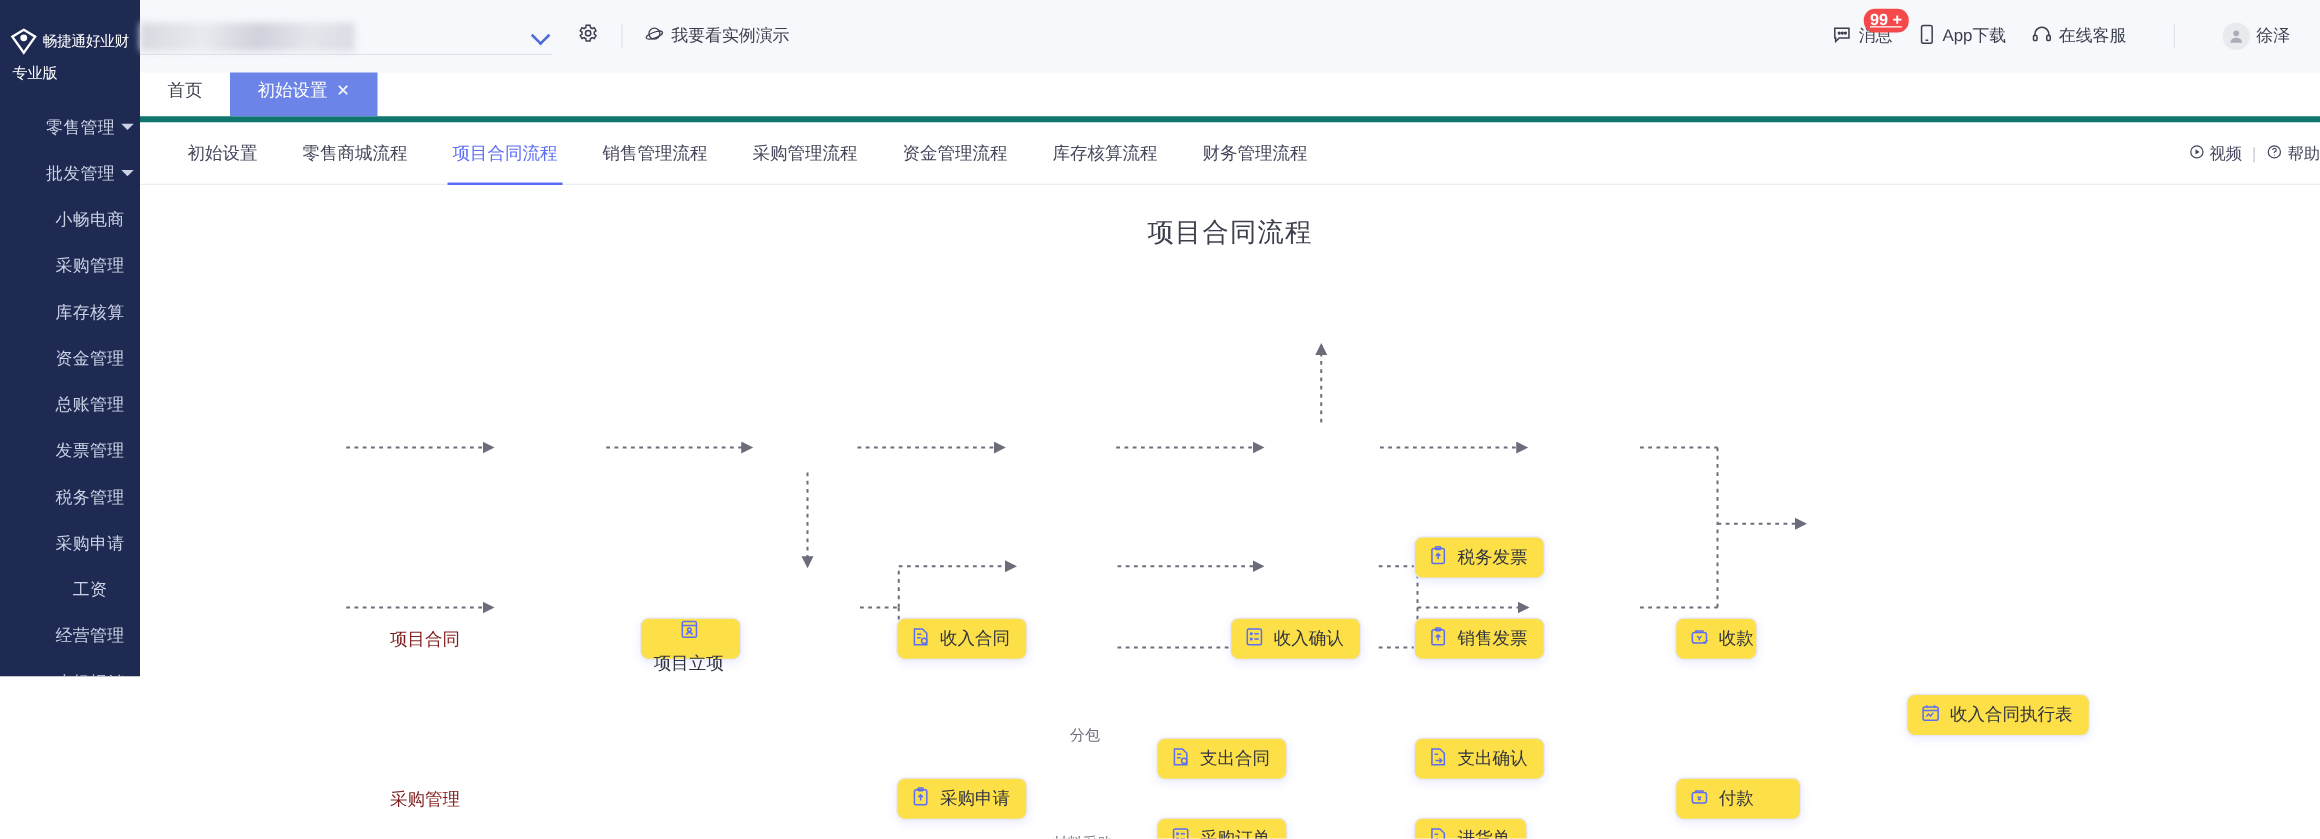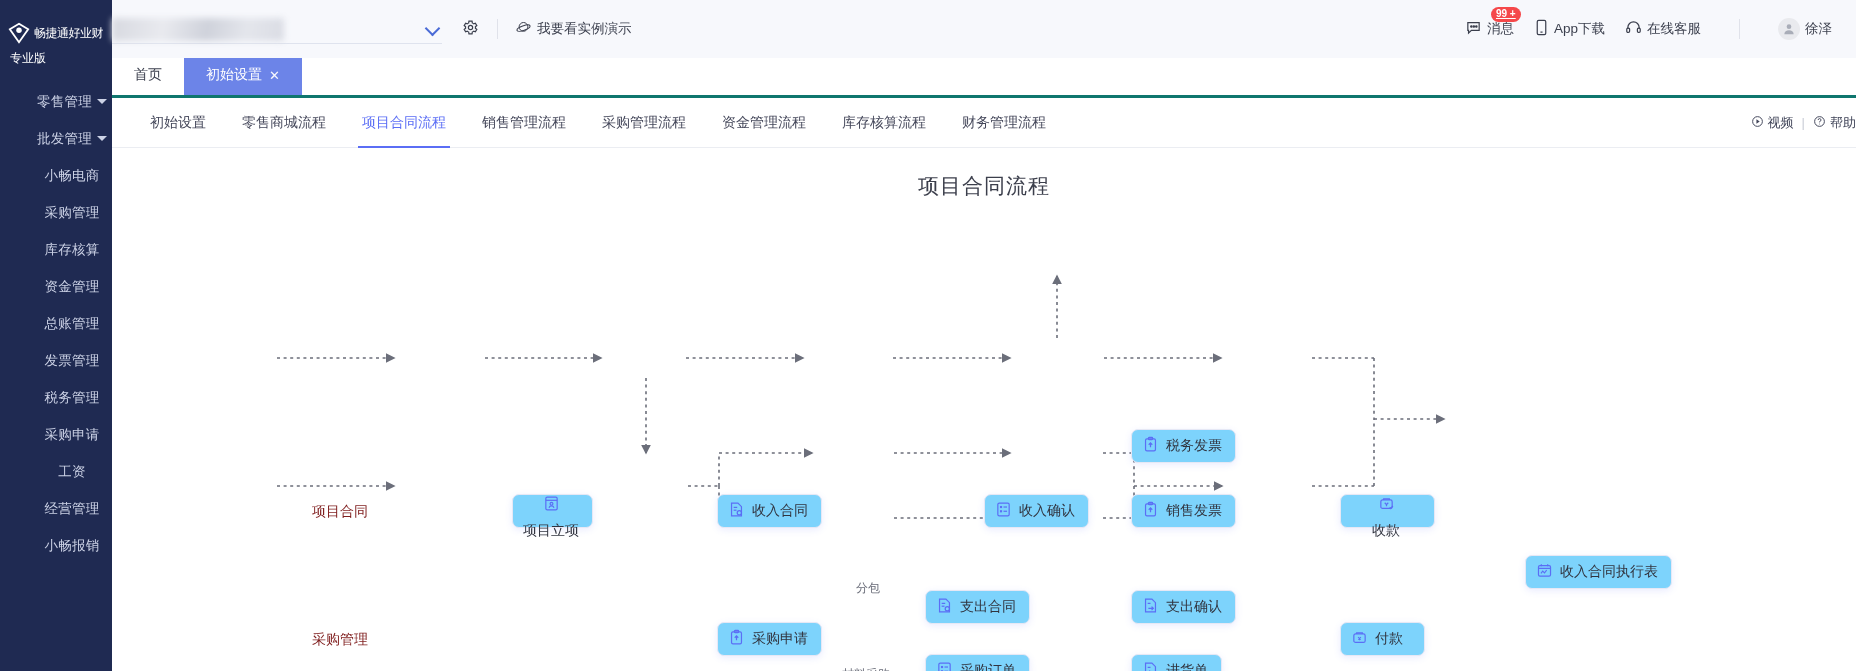--- a/index.html
+++ b/index.html
@@ -5,21 +5,21 @@
   * { box-sizing: border-box; margin: 0; padding: 0; }
   html, body {
     width: 1856px; height: 671px;
     font-family: "Liberation Sans", "DejaVu Sans", sans-serif;
     background: #ffffff; overflow: hidden;
   }
   .app { position: relative; width: 1856px; height: 671px; display: flex; }
 
   
   .sidebar {
-    width: 112px; height: 671px; background: #1f2a52;
+    width: 112px; height: 541px; background: #1f2a52;
     flex: 0 0 112px; position: relative; overflow: hidden;
   }
   .brand { padding: 22px 0 4px 0; text-align: center; position: relative; }
   .brand-row { display: flex; align-items: center; gap: 4px; padding-left: 8px; }
   .brand-logo { width: 22px; height: 22px; flex: 0 0 22px; }
   .brand-name {
     color: #ffffff; font-size: 12px; letter-spacing: -0.5px;
     white-space: nowrap; overflow: hidden; line-height: 1;
   }
   .brand-sub {
@@ -70,32 +70,32 @@
     display:flex; align-items:center; gap:6px; font-size:13.5px; color:#3b3f4d;
     cursor:pointer;
   }
   .hdr-right {
     margin-left:auto; display:flex; align-items:center; gap:20px;
     font-size:13.5px; color:#3b3f4d; padding-right:6px;
   }
   .hdr-item { display:flex; align-items:center; gap:5px; cursor:pointer; position:relative; }
   .badge {
     position:absolute; left:26px; top:-12px; background:#f5484a; color:#fff;
-    font-size:10px; border-radius:9px; padding:1px 5px 2px 5px; line-height:1.2;
+    font-size:13px; border-radius:9px; padding:1px 5px 2px 5px; line-height:1.2;
     white-space:nowrap; font-weight:bold;text-decoration:underline;
   }
   .avatar {
     width:22px; height:22px; border-radius:50%; background:#e9eaee;
     display:flex; align-items:center; justify-content:center;
   }
 
   
   .tabstrip {
     height: 40px; background: #ffffff; display:flex; align-items:flex-end;
-    flex: 0 0 40px; border-bottom:3px solid #0f766e;
+    flex: 0 0 40px; border-bottom:5px solid #0f766e;
   }
   .tabstrip-inner { display:flex; align-items:stretch; height:40px; }
   .wtab {
     display:flex; align-items:center; justify-content:center; gap:7px;
     padding: 0 22px; font-size:14px; color:#3b3f4d; cursor:pointer; height:40px;
   }
   .wtab.active { background:#6c84e8; color:#ffffff; }
   .wtab .x { font-size:13px; opacity:.95; }
 
   
@@ -121,21 +121,21 @@
   .mini-sep { color:#c9ccd6; margin: 0 2px; }
 
   
   .canvas { flex:1; background:#fff; position:relative; overflow:hidden; }
   .diagram-title {
     position:absolute; left:0; right:0; top:24px; text-align:center;
     font-size:21px; color:#3c3f4c; letter-spacing:1px;
   }
 
   .node {
-    position:absolute; height:34px; background:#7dd3fc;
+    position:absolute; height:34px; background:#fde047;
     border:1px solid #e6e8f5; border-radius:7px;
     box-shadow: 0 2px 7px rgba(91,110,245,0.13);
     display:flex; align-items:center; gap:7px; padding: 0 13px 0 10px;
     font-size:14px; color:#31343f; white-space:nowrap; cursor:pointer;
   }
   .node svg { flex: 0 0 17px; }
   .lane-label {
     position:absolute; font-size:14px; color:#7f1d1d; white-space:nowrap;
   }
   .edge-label {
@@ -449,21 +449,21 @@
         <span>
           <svg width="17" height="17" viewBox="0 0 24 24" fill="none" stroke="#5b6ef5" stroke-width="1.7">
             <rect x="5" y="4" width="14" height="17" rx="2"></rect>
             <rect x="9" y="2" width="6" height="3" rx="1"></rect>
             <path d="M12 16v-6M9.5 12.3L12 9.8l2.5 2.5"></path>
           </svg>
         </span>
         <span>销售发票</span>
       </div>
 
-      <div class="node" style="left:1228px; top:346px; width:95px;flex-direction:column;">
+      <div class="node" style="left:1228px; top:346px; width:66px;">
         <span>
           <svg width="17" height="17" viewBox="0 0 24 24" fill="none" stroke="#5b6ef5" stroke-width="1.7">
             <rect x="4" y="7" width="16" height="12" rx="2.5"></rect>
             <path d="M8 7V5.5h8V7"></path>
             <path d="M9.5 11l2.5 2.5L14.5 11M12 13.5V16"></path>
             <path d="M16.5 17.5l1.5 1.5 3-3.5" stroke-width="1.8"></path>
           </svg>
         </span>
         <span>收款</span>
       </div>
@@ -532,21 +532,21 @@
         <span>
           <svg width="17" height="17" viewBox="0 0 24 24" fill="none" stroke="#5b6ef5" stroke-width="1.7">
             <path d="M5 3h9l5 5v13H5z"></path>
               <line x1="8" y1="9" x2="12" y2="9"></line>
             <path d="M16 16H9M11.5 13.5L9 16l2.5 2.5"></path>
           </svg>
         </span>
         <span>进货单</span>
       </div>
 
-      <div class="node" style="left:1228px; top:474px; width:85px;">
+      <div class="node" style="left:1228px; top:474px; width:101px;">
         <span>
           <svg width="17" height="17" viewBox="0 0 24 24" fill="none" stroke="#5b6ef5" stroke-width="1.7">
             <rect x="4" y="7" width="16" height="12" rx="2.5"></rect>
             <path d="M8 7V5.5h8V7"></path>
             <path d="M10 11.5l2 2 2-2M12 13.5V16M10.3 14.8h3.4" stroke-width="1.6"></path>
           </svg>
         </span>
         <span>付款</span>
       </div>
 

